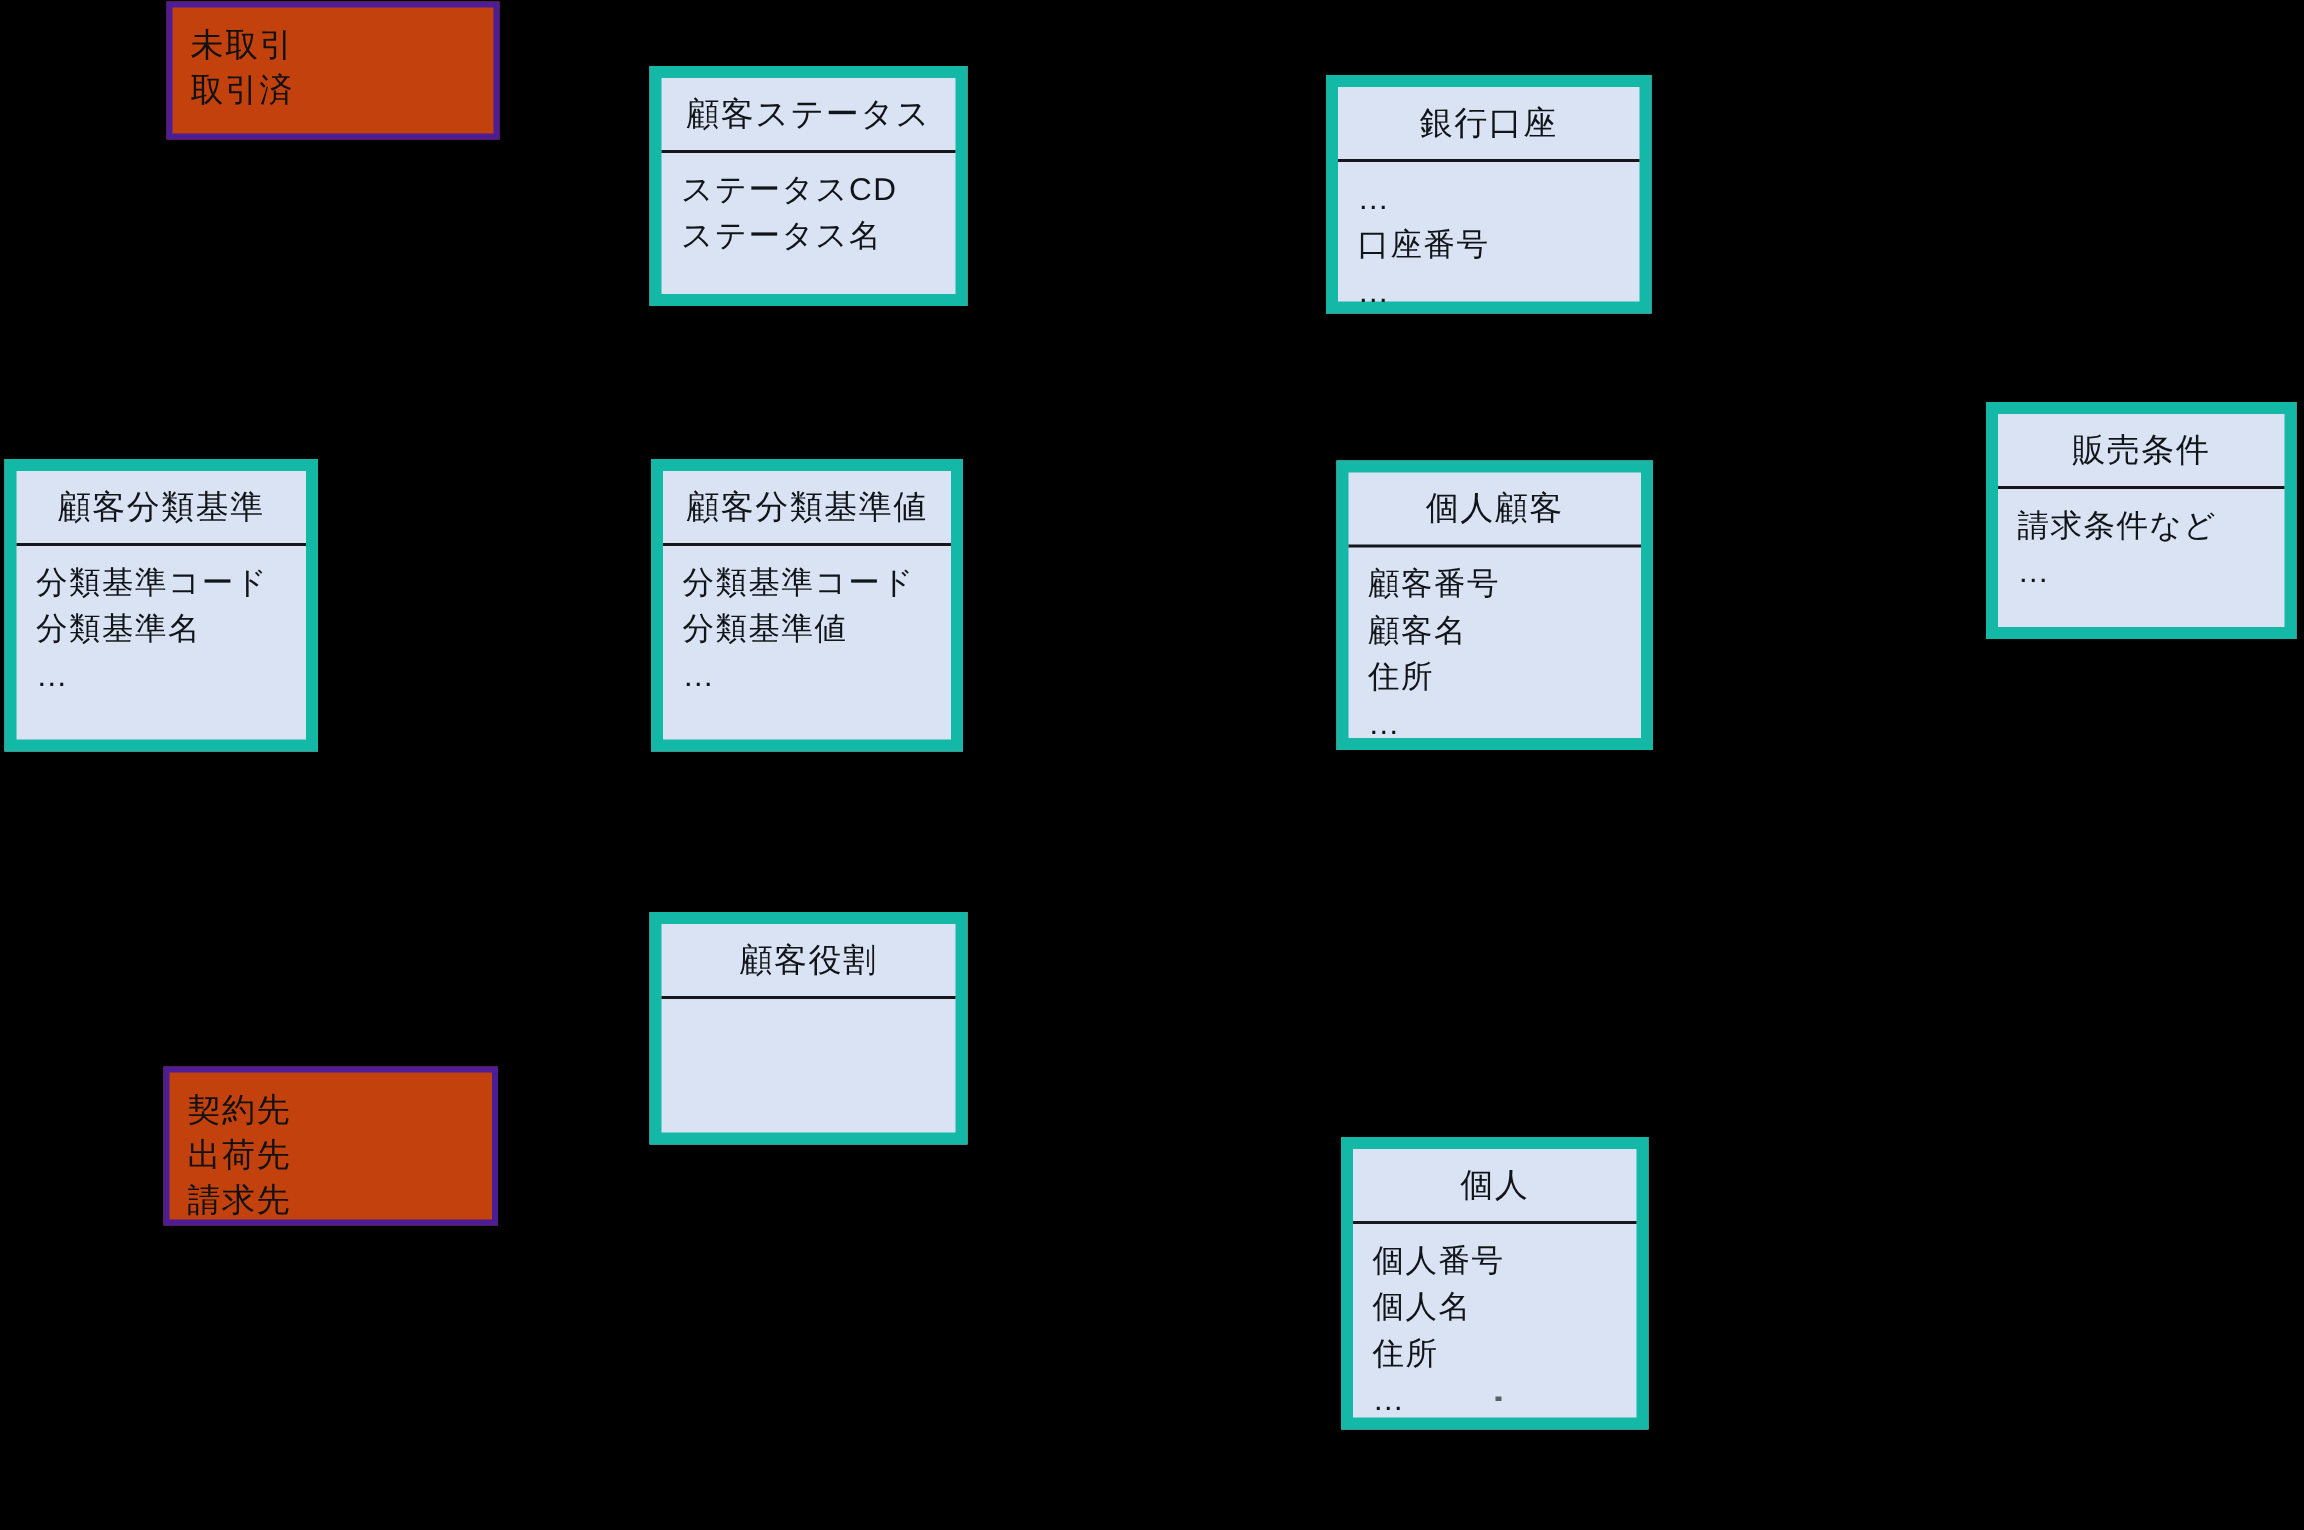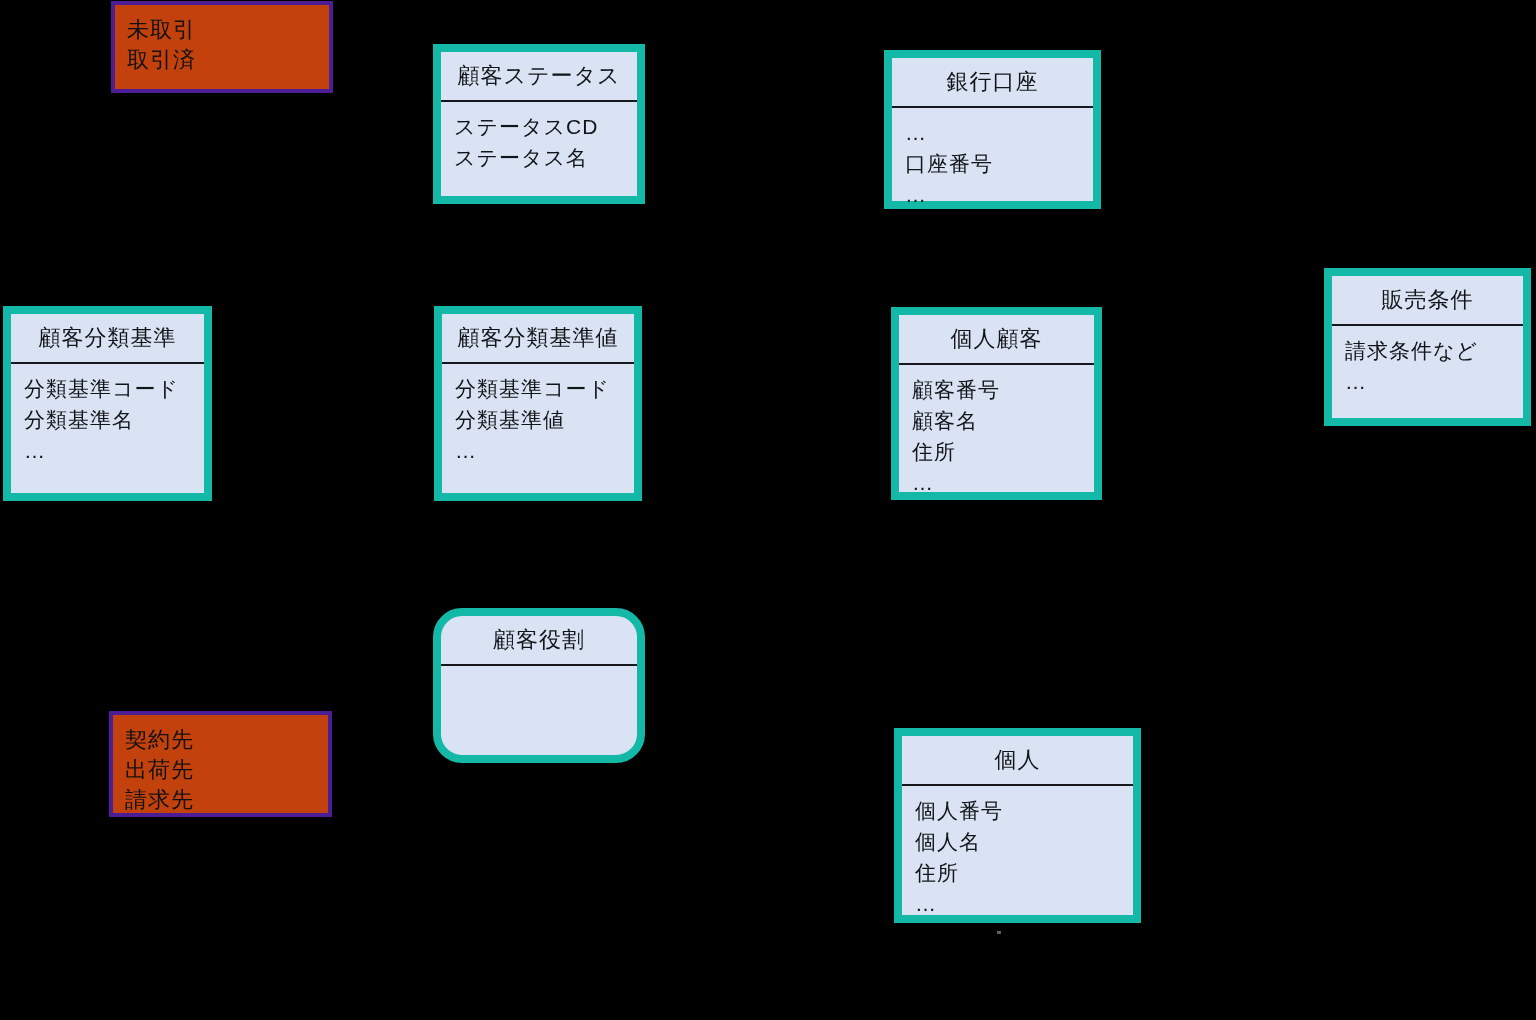--- a/index.html
+++ b/index.html
@@ -59,22 +59,22 @@
     padding: 10px 12px 0 12px;
     line-height: 30px;
   }
   
   .e-customer-status        { left: 433px;  top: 44px;  width: 212px; height: 160px; }
   .e-bank-account           { left: 884px;  top: 50px;  width: 217px; height: 159px; }
   .e-sales-terms            { left: 1324px; top: 268px; width: 207px; height: 158px; }
   .e-classification         { left: 3px;    top: 306px; width: 209px; height: 195px; }
   .e-classification-value   { left: 434px;  top: 306px; width: 208px; height: 195px; }
   .e-individual-customer    { left: 891px;  top: 307px; width: 211px; height: 193px; }
-  .e-customer-role          { left: 433px;  top: 608px; width: 212px; height: 155px; border-radius: 29px; }
-  .e-individual             { left: 894px;  top: 728px; width: 247px; height: 195px; }
+  .e-customer-role          { left: 433px;  top: 608px; width: 212px; height: 155px; }
+  .e-individual             { left: 894px;  top: 758px; width: 205px; height: 195px; }
   .n-transaction-status     { left: 111px;  top: 1px;   width: 222px; height: 92px;  }
   .n-role-examples          { left: 109px;  top: 711px; width: 223px; height: 106px; }
   
   .anchor-stub {
     position: absolute;
     left: 997px; top: 931px;
     width: 4px; height: 3px;
     background: #5a5f68;
   }
 </style>

